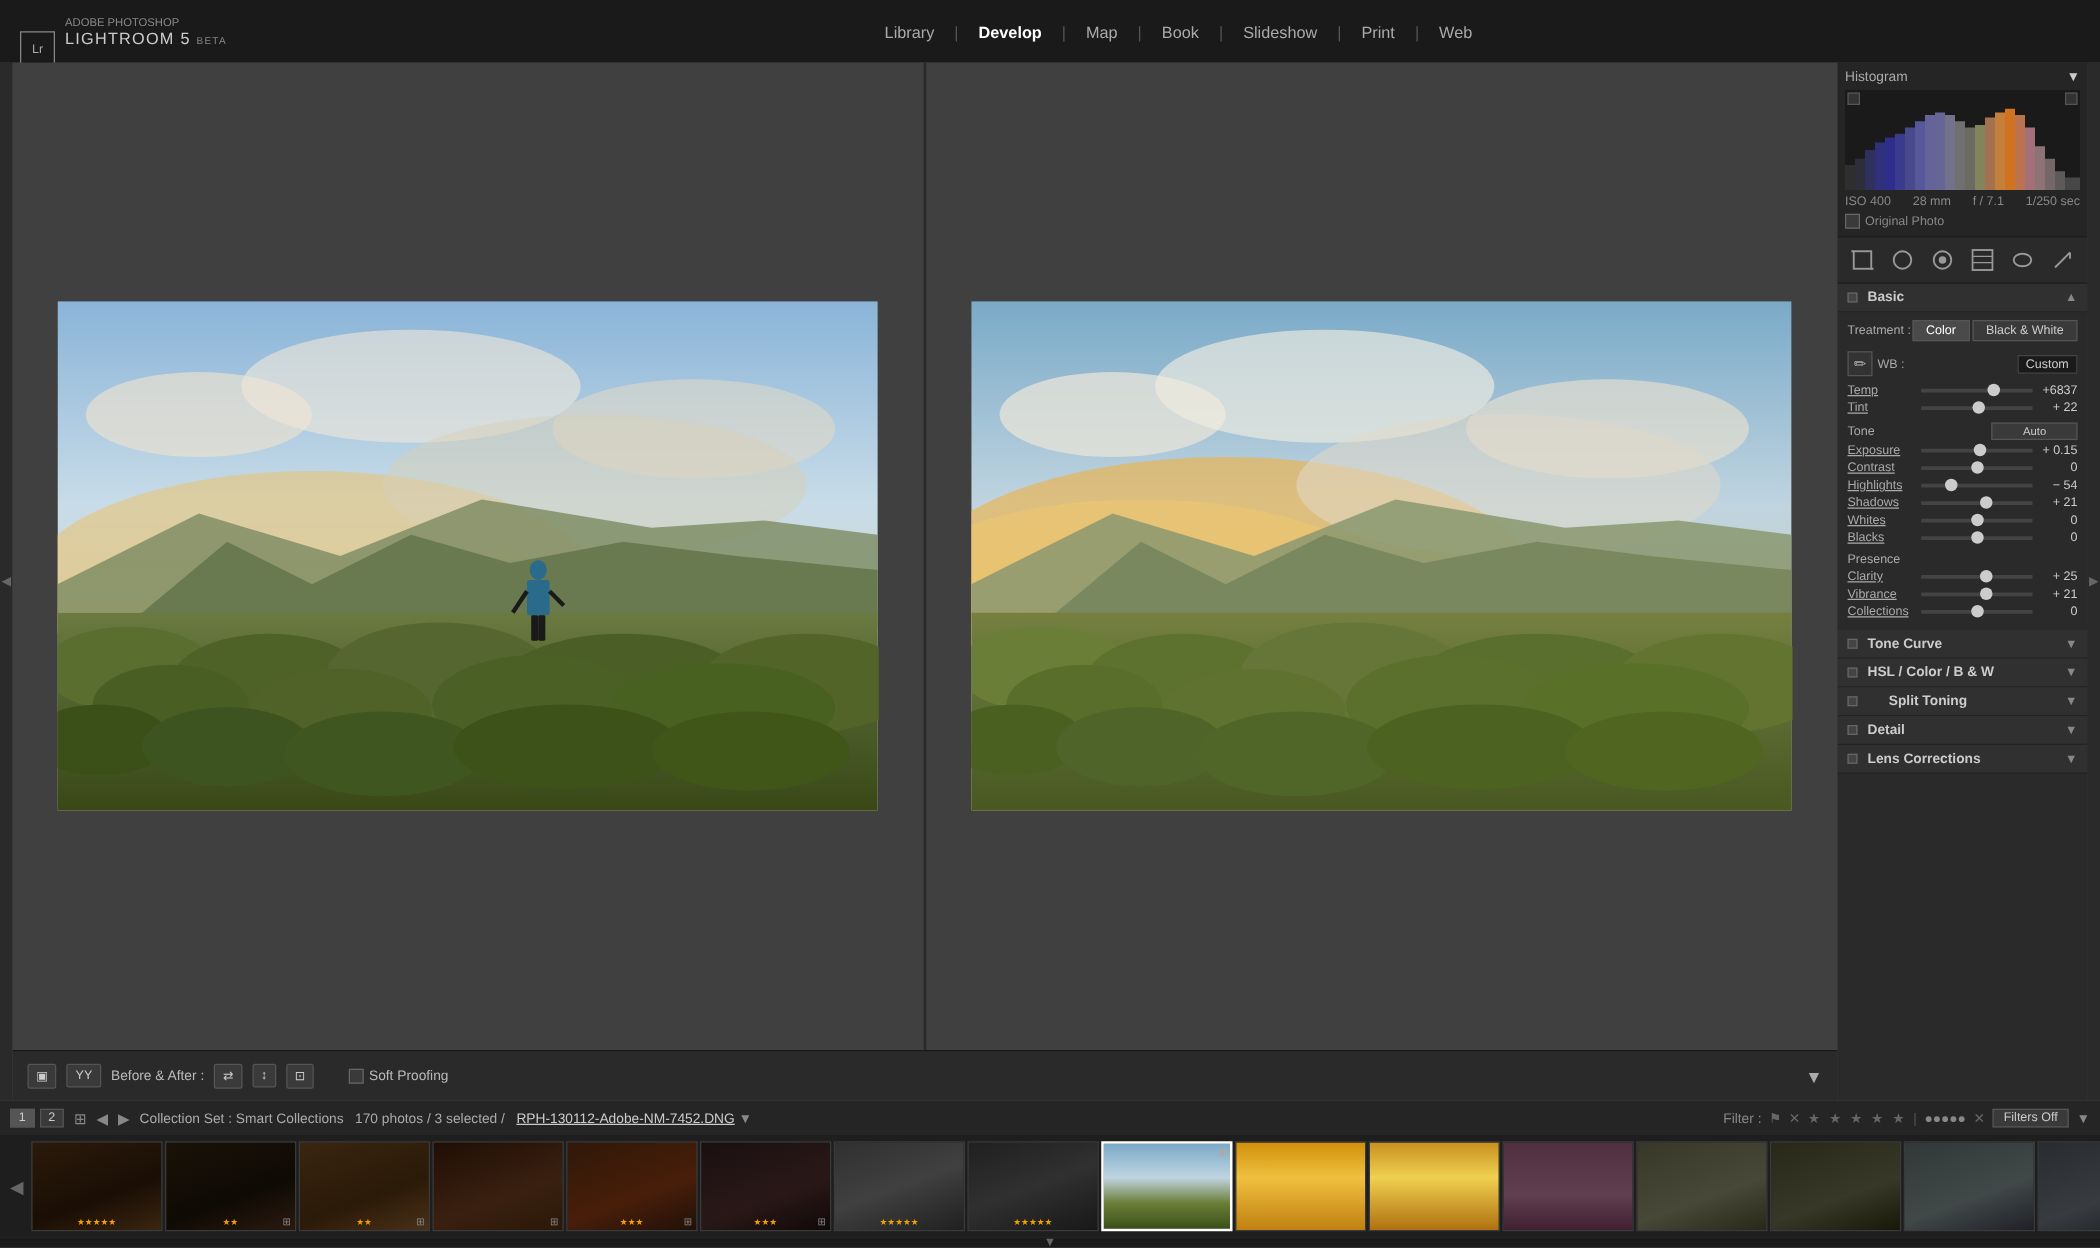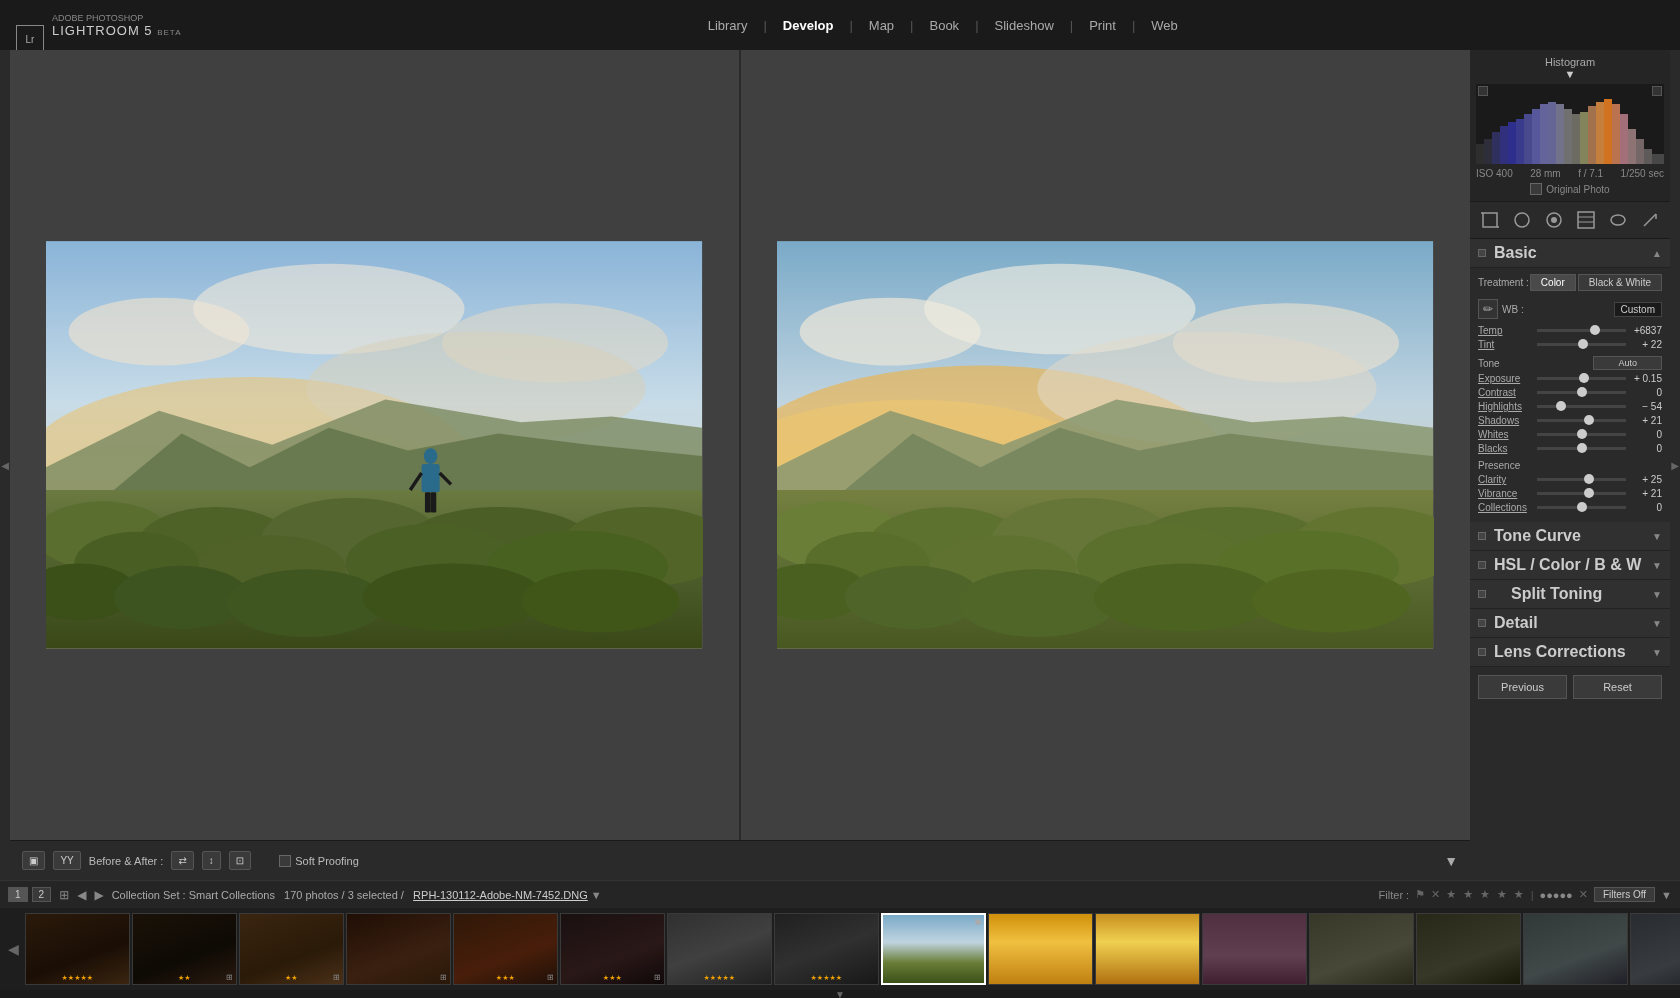--- a/index.html
+++ b/index.html
@@ -330,21 +330,20 @@
     .histogram-section {
       padding: 6px;
       background: #252525;
       border-bottom: 1px solid #1a1a1a;
     }
     .histogram-header {
       display: flex;
       align-items: center;
       justify-content: space-between;
       margin-bottom: 4px;
-      flex-direction: column;
     }
     .histogram-title {
       color: #aaa;
       font-size: 11px;
     }
     .histogram-canvas {
       width: 100%;
       height: 80px;
       background: #1a1a1a;
       position: relative;
@@ -377,21 +376,20 @@
       font-size: 10px;
       color: #888;
     }
     .original-photo {
       display: flex;
       align-items: center;
       gap: 4px;
       margin-top: 4px;
       font-size: 10px;
       color: #888;
-      justify-content: center;
     }
 
     
     .tool-icons-row {
       display: flex;
       align-items: center;
       justify-content: space-around;
       padding: 6px 4px;
       background: #2a2a2a;
       border-bottom: 1px solid #1a1a1a;
@@ -413,21 +411,21 @@
       display: flex;
       align-items: center;
       justify-content: space-between;
       padding: 5px 8px;
       background: #303030;
       border-bottom: 1px solid #222;
       cursor: pointer;
     }
     .section-title {
       color: #ccc;
-      font-size: 16px;
+      font-size: 11px;
       font-weight: bold;
     }
     .section-arrow {
       color: #888;
       font-size: 10px;
     }
     .section-toggle {
       width: 8px;
       height: 8px;
       background: #444;
@@ -1040,24 +1038,20 @@
     </div>
 
     <div class="section-header">
       <div style="display:flex;align-items:center;gap:4px;">
         <div class="section-toggle"></div>
         <span class="section-title">Lens Corrections</span>
       </div>
       <span class="section-arrow">▼</span>
     </div>
 
-    <div class="prev-reset-row">
-      <button class="prev-btn">Previous</button>
-      <button class="reset-btn">Reset</button>
-    </div>
 
   </div>
 
   <div class="right-expand">
     <span class="right-expand-arrow">▶</span>
   </div>
 
 </div>
 
 <div class="filmstrip">

